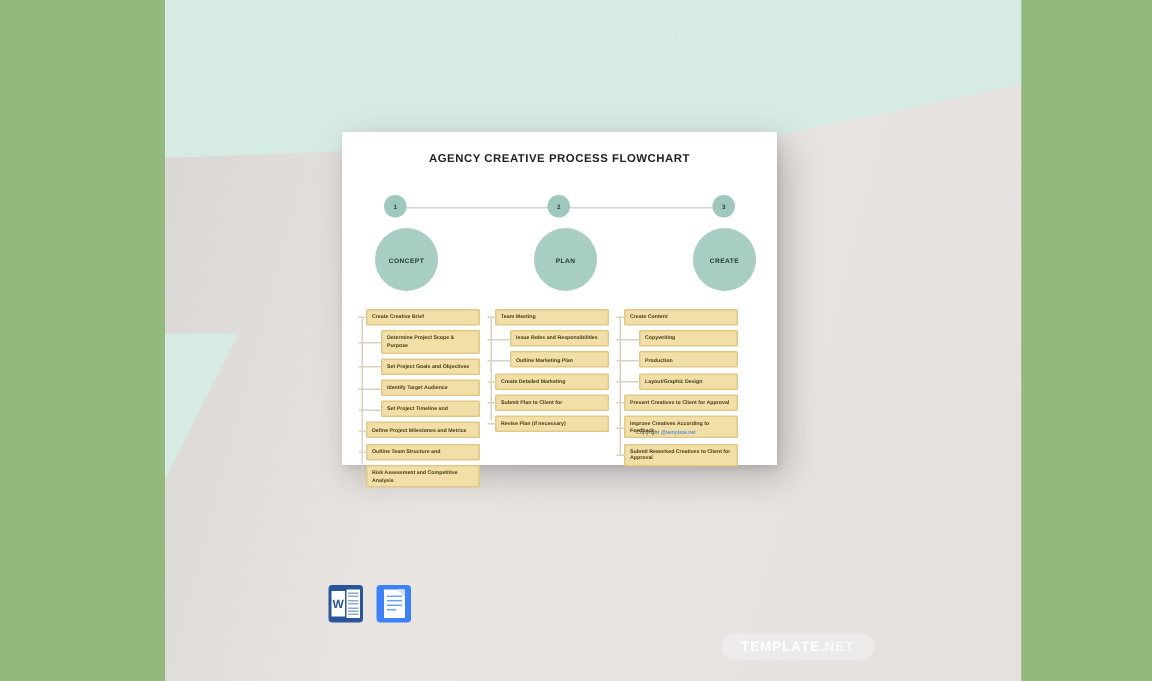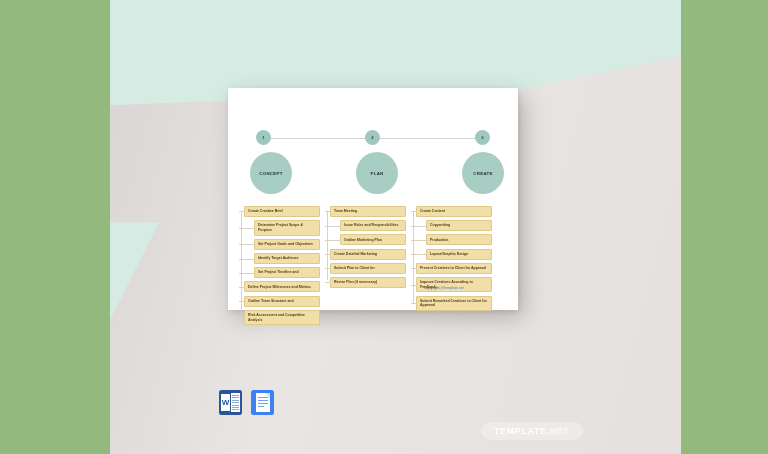--- a/index.html
+++ b/index.html
@@ -149,20 +149,21 @@
   <div class="grey-base"></div>
   <div class="grey-shade"></div>
   <div class="mint-panel"></div>
   <div class="mint-lower"></div>
   <div class="mint-edge"></div>
   <div class="green-left"></div>
   <div class="green-right"></div>
 
   <div class="card">
 
+    <div class="card-title">AGENCY CREATIVE PROCESS FLOWCHART</div>
 
     <div class="rail">
       <div class="rail-line"></div>
       <div class="step-dot sd0">1</div>
       <div class="step-dot sd1">2</div>
       <div class="step-dot sd2">3</div>
     </div>
 
     <div class="phase ph0">CONCEPT</div>
     <div class="phase ph1">PLAN</div>

